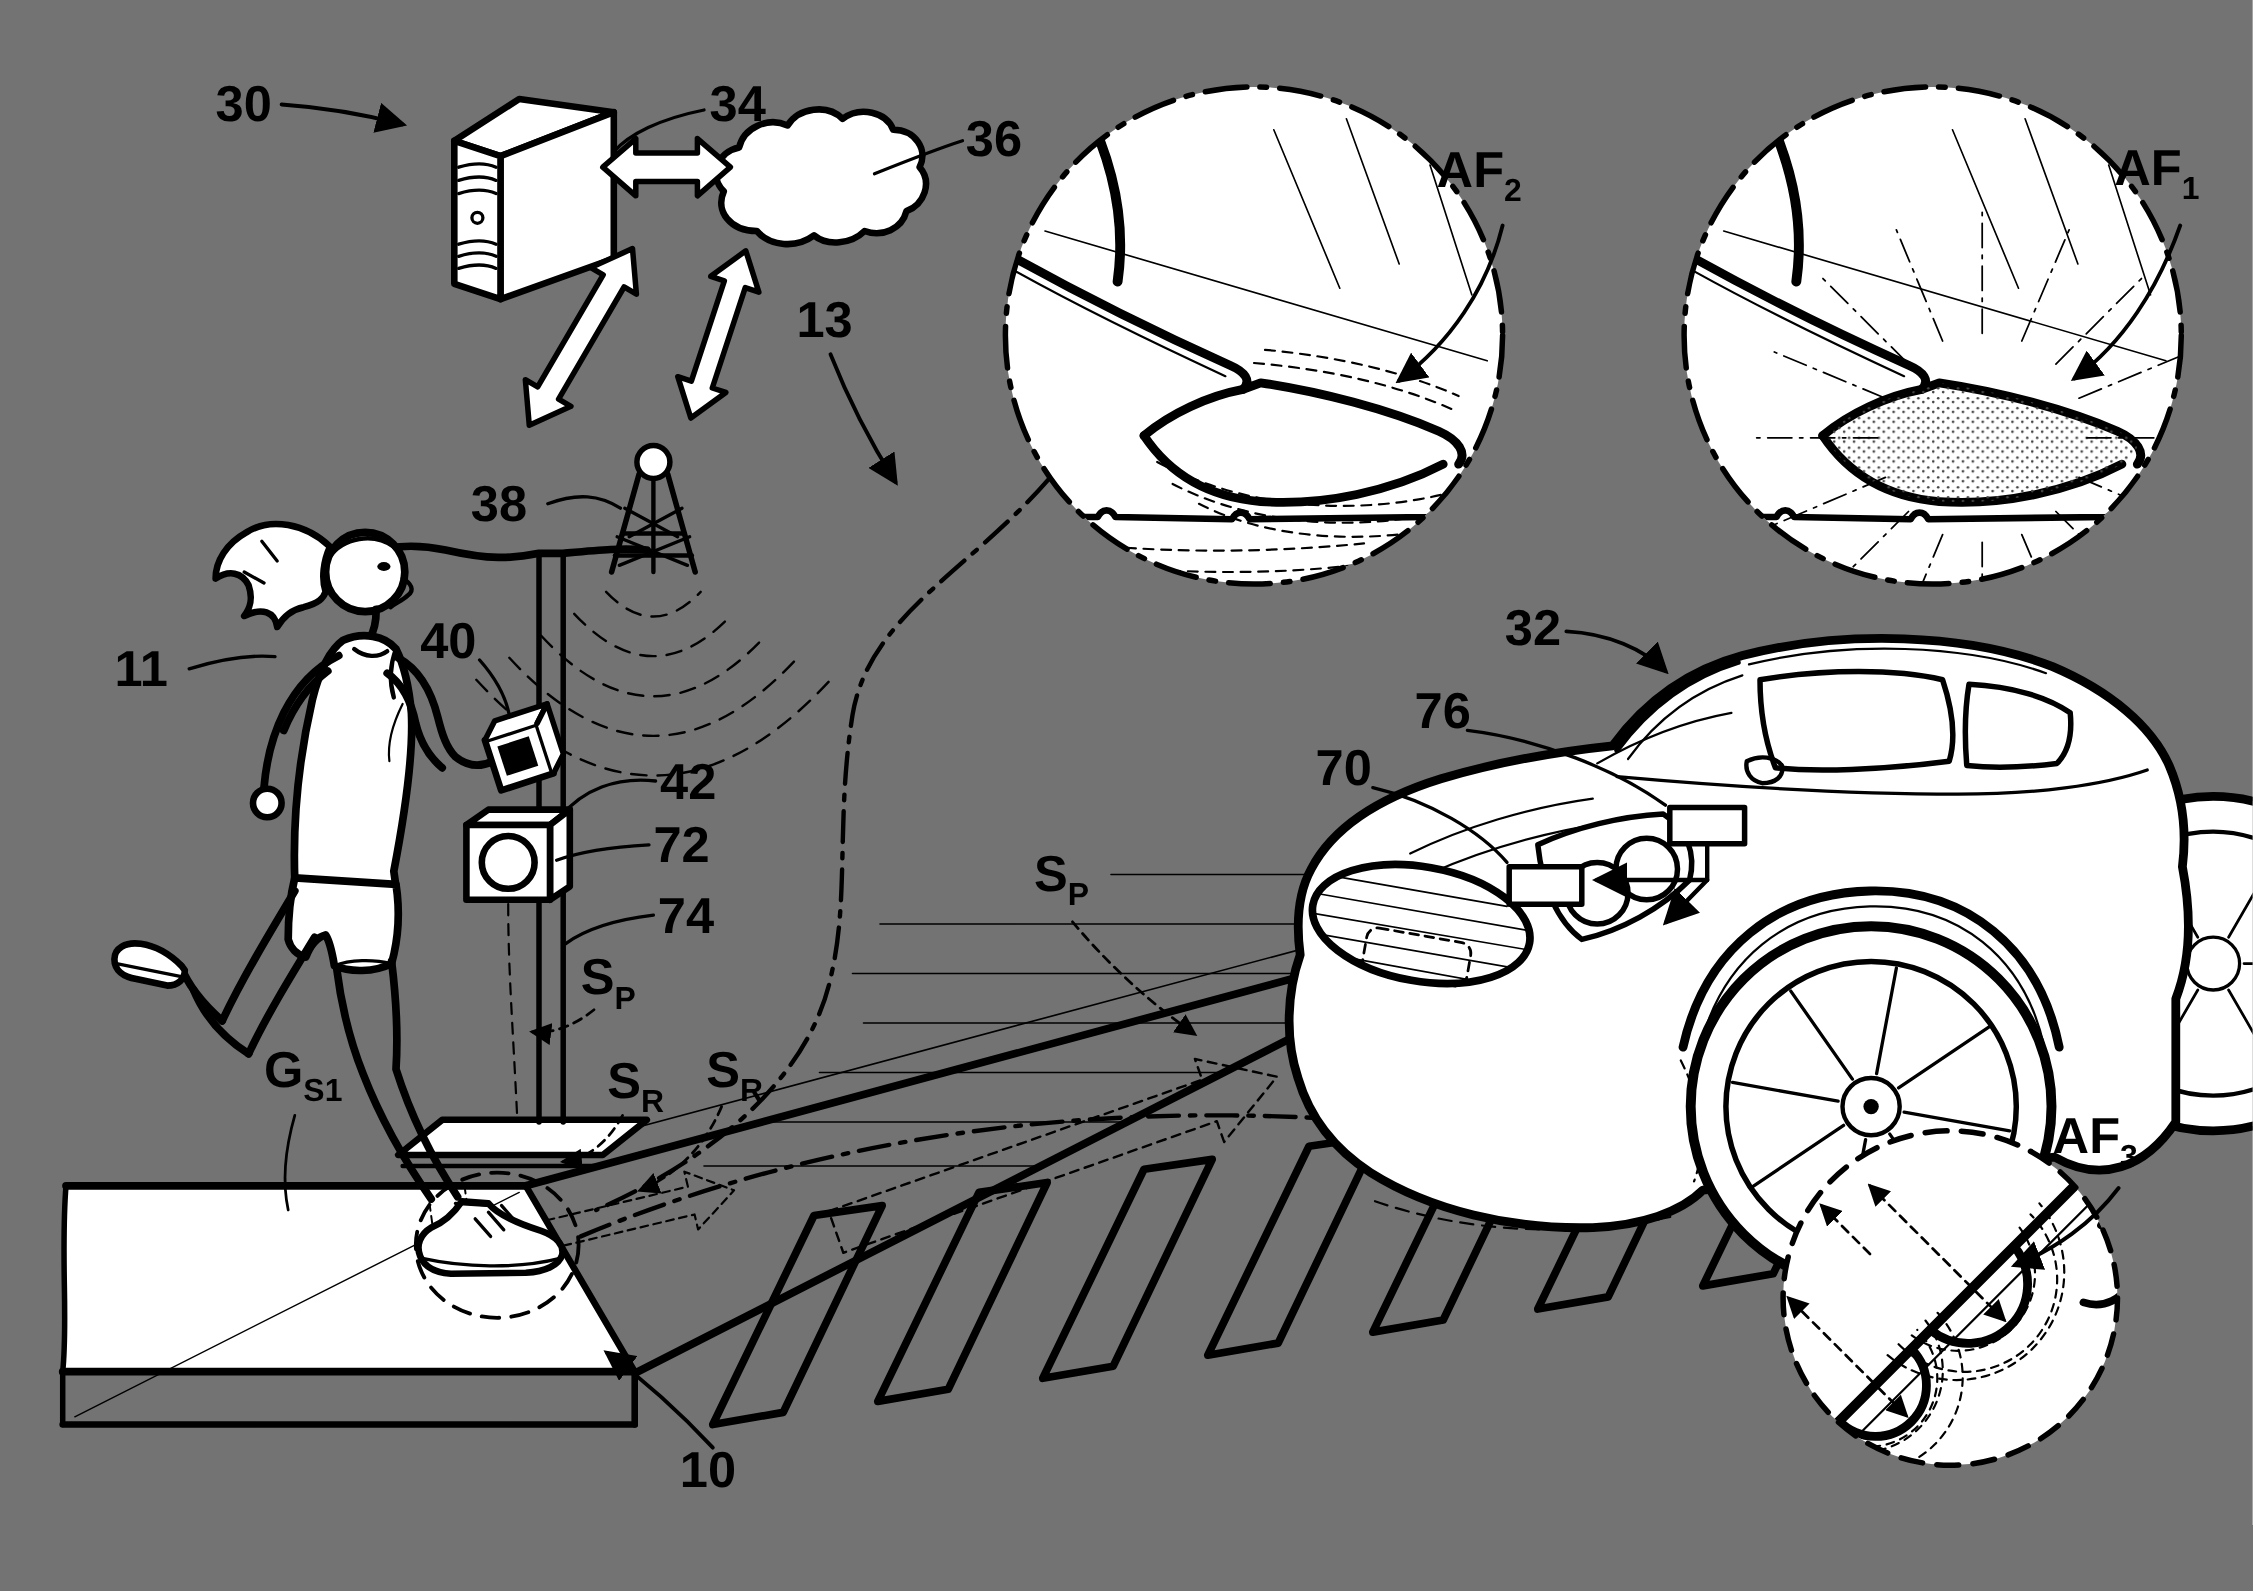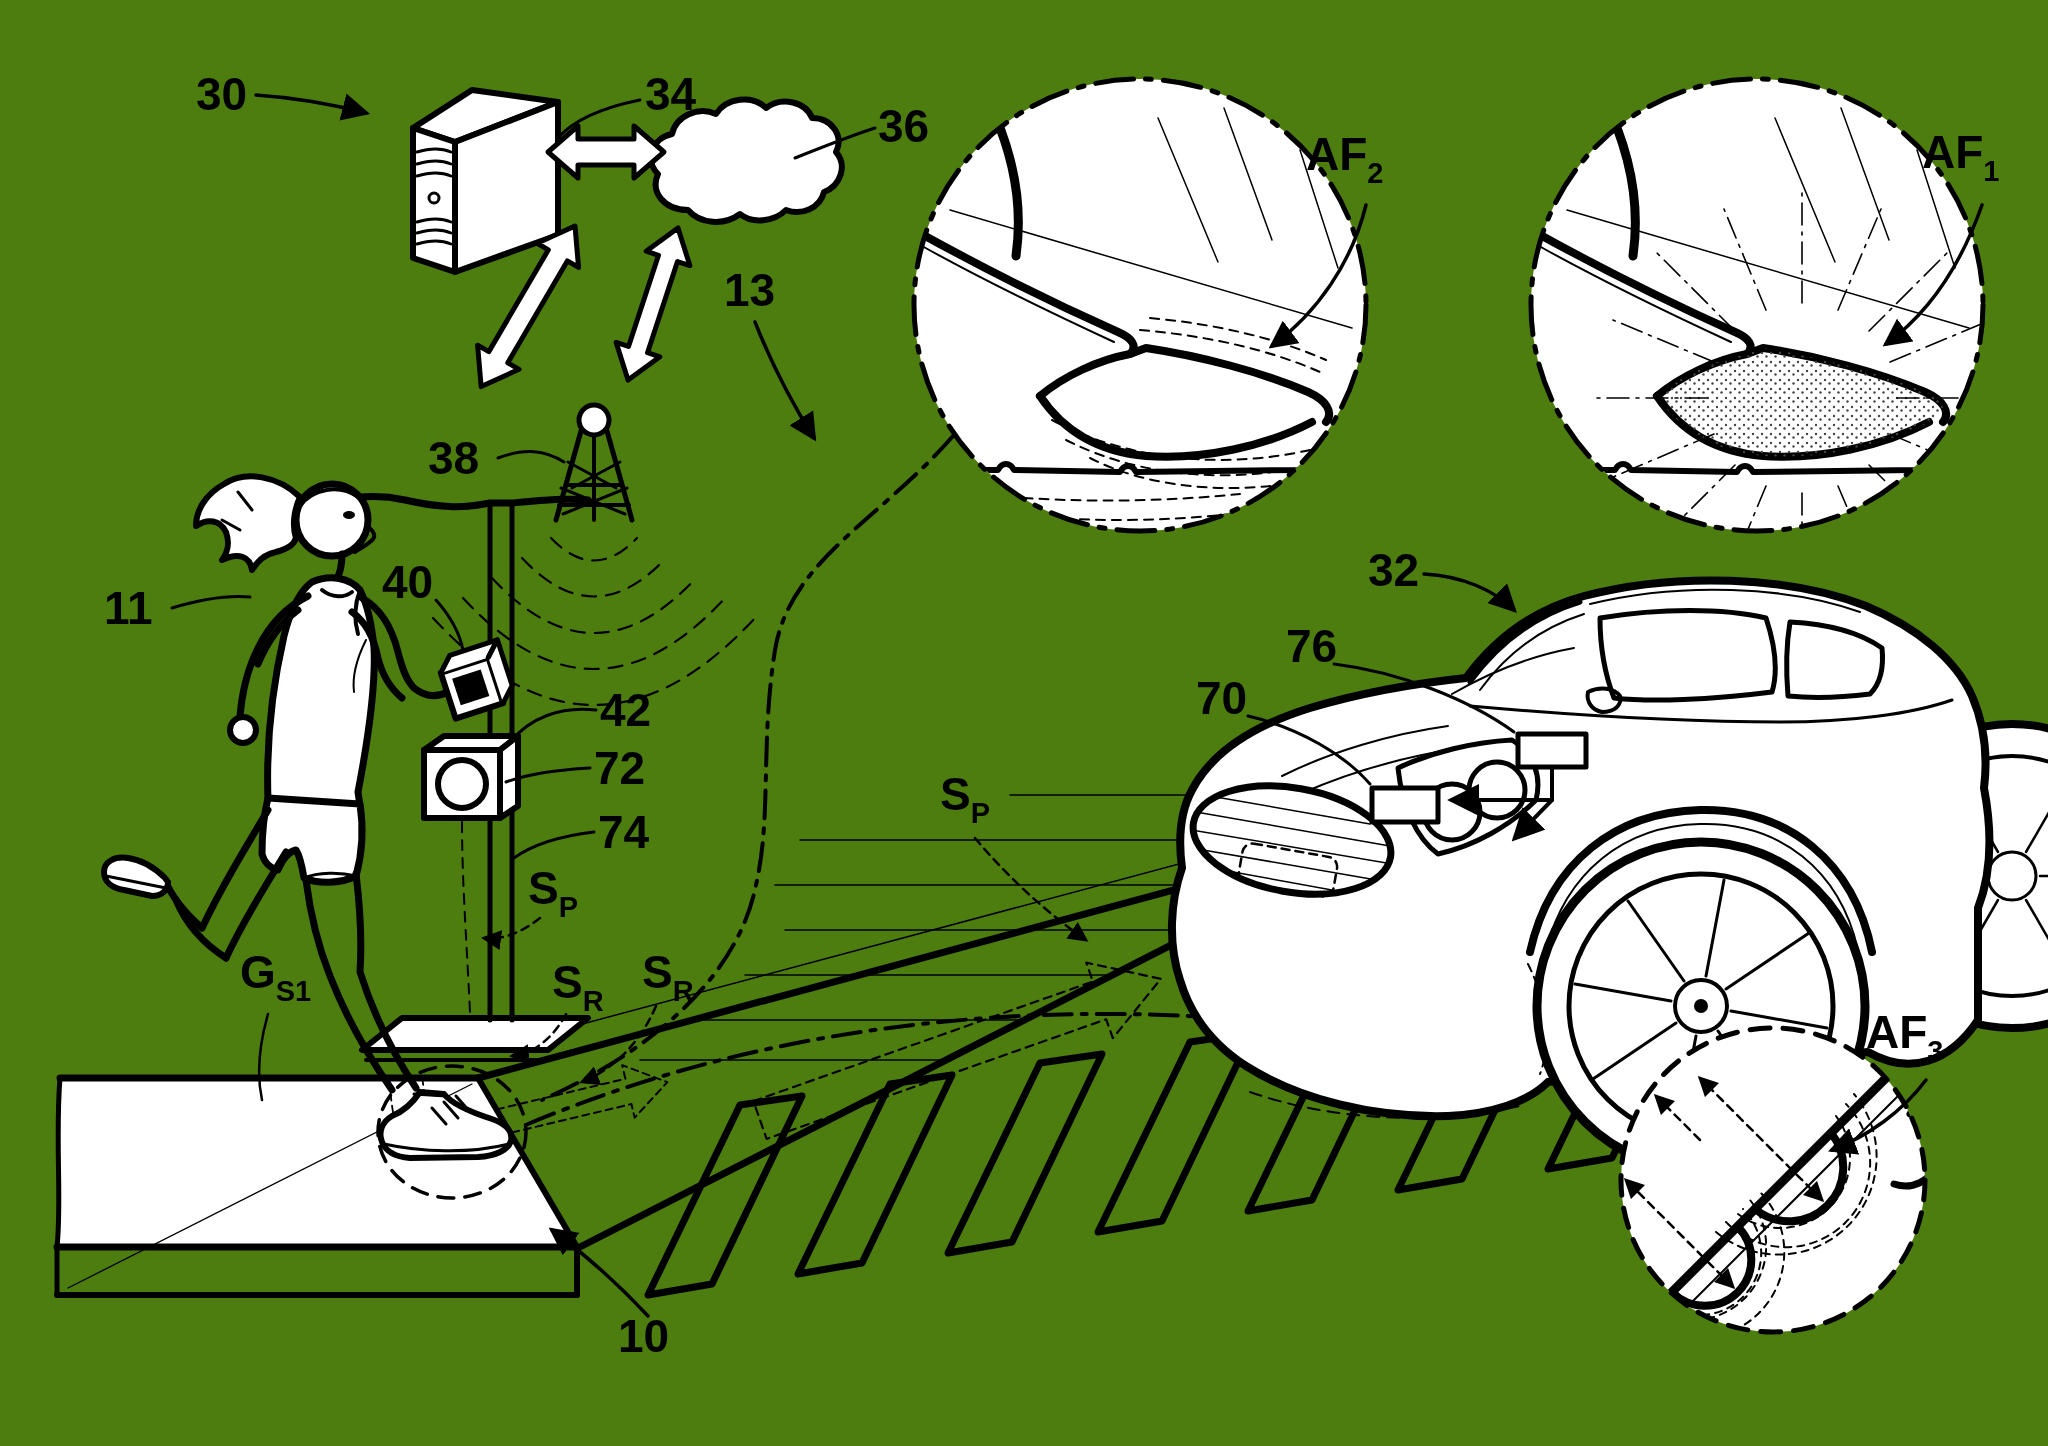--- a/index.html
+++ b/index.html
@@ -1,16 +1,16 @@
 <!DOCTYPE html>
 <html><head>
 <meta charset="utf-8">
 <style>
   html,body{margin:0;padding:0;background:#ffffff;}
-  .stage{width:2048px;height:1446px;position:relative;background:#4d7c0f;}
+  .stage{width:2048px;height:1446px;position:relative;background:#737373;}
   svg{display:block}
   .k{stroke:#000;fill:none;stroke-linecap:round;stroke-linejoin:round}
   .w{fill:#fff}
   .lbl{font-family:"Liberation Sans",sans-serif;font-weight:700;font-size:46px;fill:#000;stroke:none}
   .sub{font-size:29px}
 </style>
 </head>
 <body>
 
 <div class="stage">

